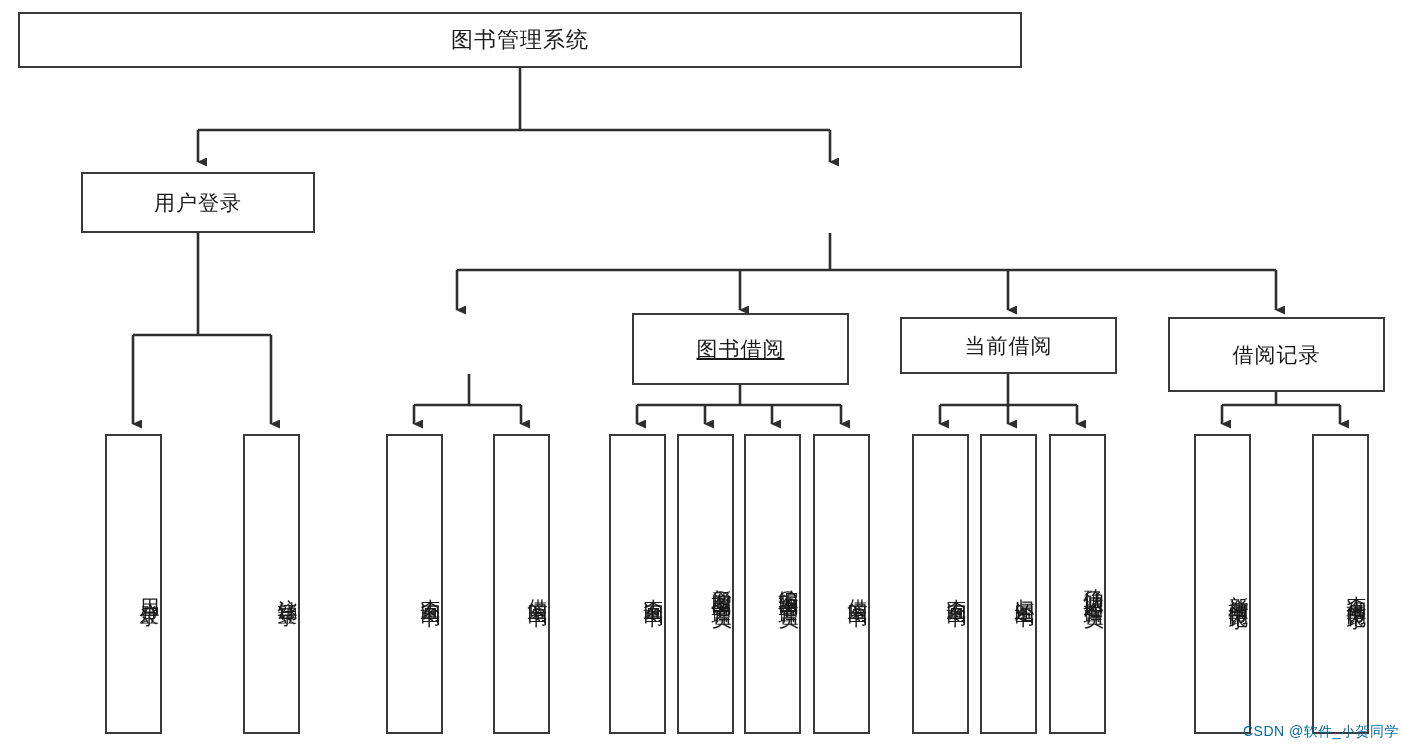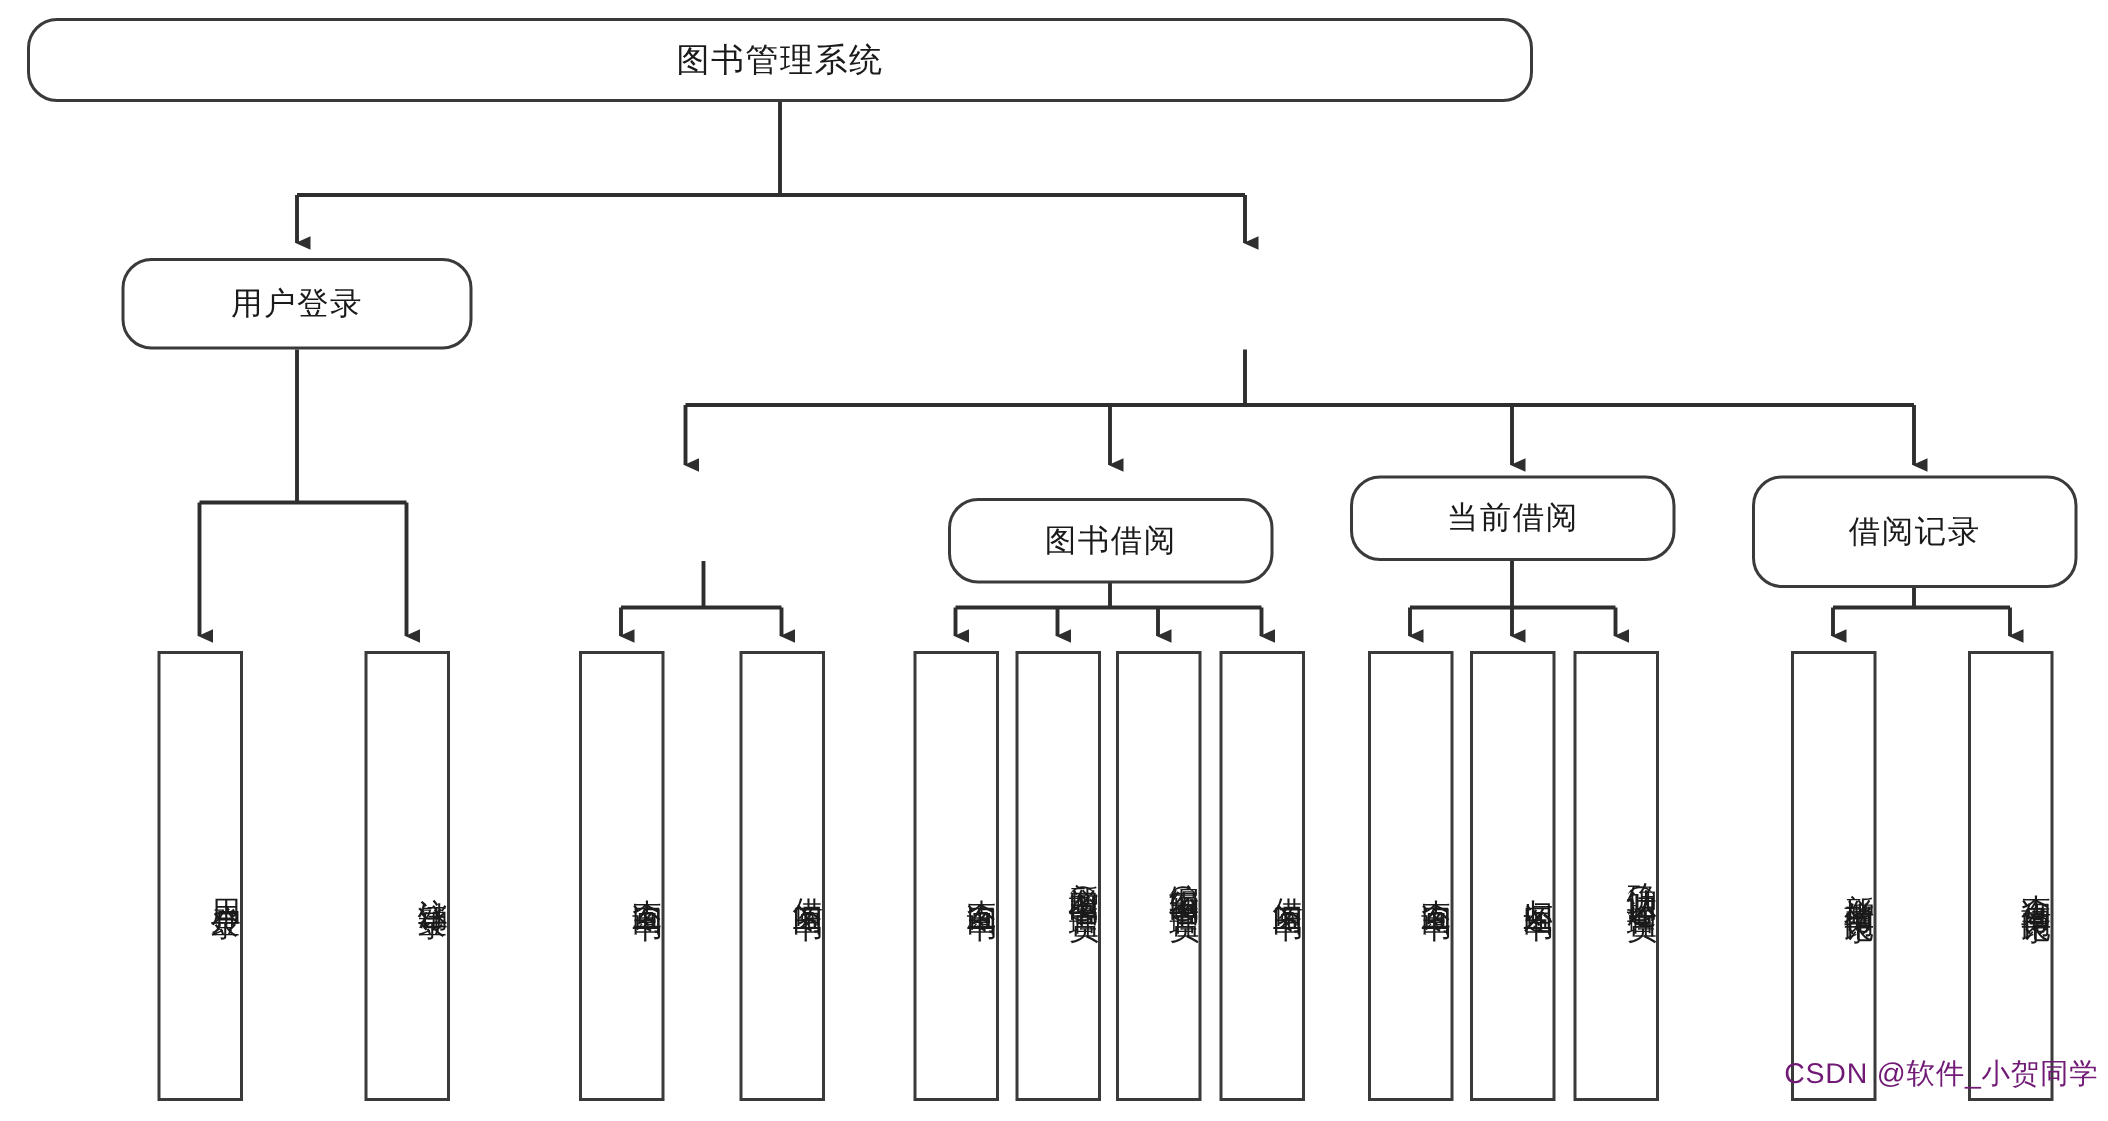--- a/index.html
+++ b/index.html
@@ -34,21 +34,20 @@
     align-items: center;
     justify-content: center;
     color: #1a1a1a;
     z-index: 2;
   }
   .node-h {
     font-size: 21px;
     letter-spacing: 1px;
     line-height: 1.2;
     white-space: nowrap;
-    border-radius: 20px;
   }
   .node-root {
     font-size: 22px;
   }
   .node-v {
     writing-mode: vertical-rl;
     text-orientation: upright;
     font-size: 20px;
     letter-spacing: 3px;
     line-height: 1.05;
@@ -57,23 +56,23 @@
     padding-top: 10px;
     overflow: hidden;
   }
   .node-v.tall-text {
     align-items: flex-start;
     padding-top: 4px;
   }
   .watermark {
     position: absolute;
     right: 6px;
-    bottom: 18px;
-    font-size: 19px;
-    color: #701a75;
+    bottom: 6px;
+    font-size: 14px;
+    color: #0369a1;
     letter-spacing: 0.5px;
     z-index: 5;
     white-space: nowrap;
   }
 </style>
 </head>
 <body>
 
 <div id="diagram-root">
 
@@ -128,21 +127,21 @@
   </svg>
 
   <div class="node node-h node-root" style="left:18px; top:12px; width:1004px; height:56px;">
     <span>图书管理系统</span>
   </div>
 
   <div class="node node-h" style="left:81px; top:172px; width:234px; height:61px;">
     <span>用户登录</span>
   </div>
 
-  <div class="node node-h" style="left:632px; top:332px; width:217px; height:57px;">
+  <div class="node node-h" style="left:632px; top:313px; width:217px; height:72px;text-decoration:underline;">
     <span>图书借阅</span>
   </div>
   <div class="node node-h" style="left:900px; top:317px; width:217px; height:57px;text-align:right;">
     <span>当前借阅</span>
   </div>
   <div class="node node-h" style="left:1168px; top:317px; width:217px; height:75px;">
     <span>借阅记录</span>
   </div>
 
   <div class="node node-v" style="left:105px; top:434px; width:57px; height:300px;">

